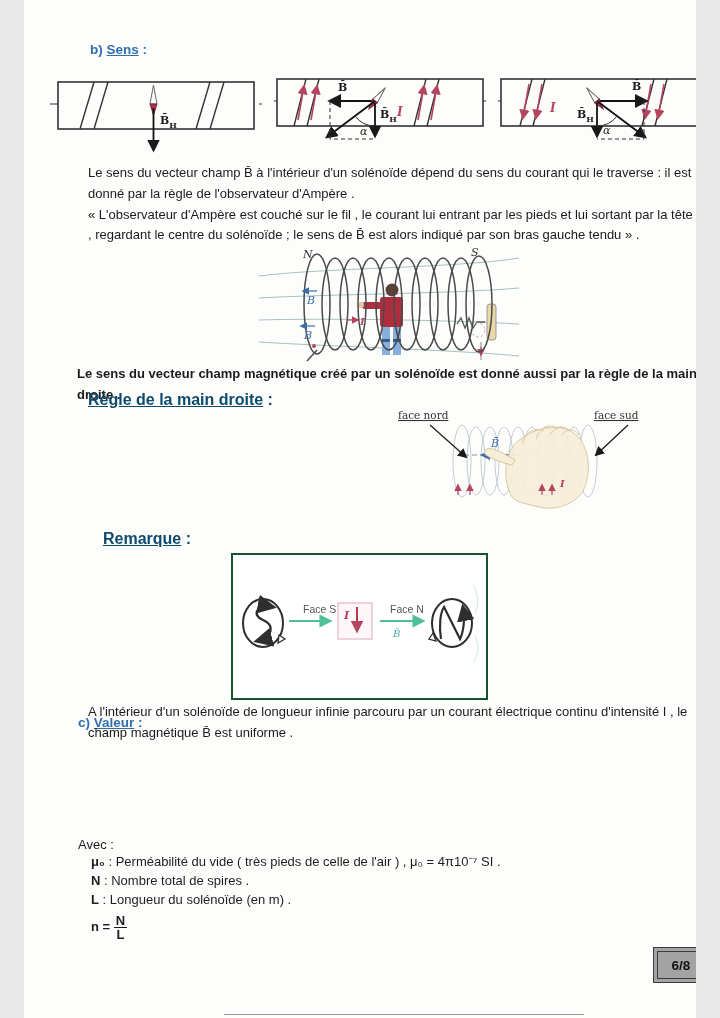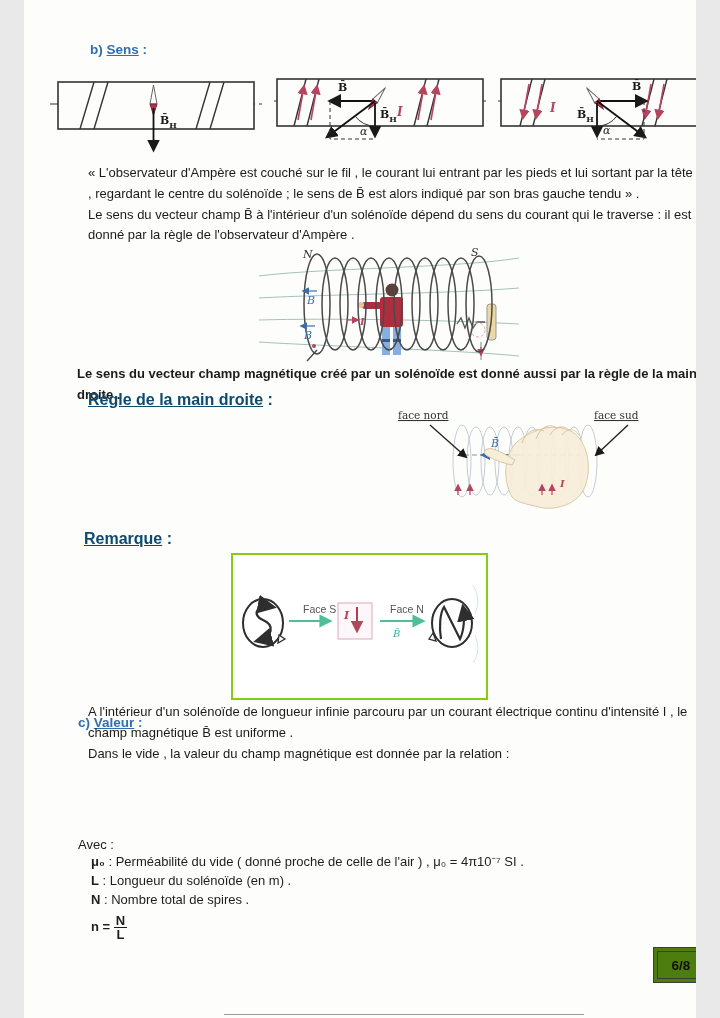--- a/index.html
+++ b/index.html
@@ -22,39 +22,39 @@
   .lbl-vec{font-size:11px;font-weight:bold;fill:#1a1a1a;}
   .lbl-sub{font-size:8px;font-weight:bold;fill:#1a1a1a;}
   .lbl-I{font-size:12px;font-weight:bold;font-style:italic;fill:#b5455f;}
   .lbl-alpha{font-size:11px;fill:#1a1a1a;font-style:italic;}
   .lbl-ns{font-size:11px;font-style:italic;fill:#333;}
   .lbl-face{font-size:10.5px;font-family:"DejaVu Serif",serif;fill:#333;}
   .lbl-facesn{font-size:10.5px;font-family:"Liberation Sans",sans-serif;fill:#555;}
   .lbl-B-blue{font-size:11px;font-style:italic;fill:#3a6ea8;}
   
   #remarque-fig{position:absolute;top:553px;left:207px;width:253px;height:143px;
-    border:2px solid #84cc16;background:#ffffff;}
+    border:2px solid #14532d;background:#ffffff;}
   
   #formula{position:absolute;top:797px;left:67px;font-size:14px;}
   #formula .lhs{font-weight:bold;color:#111;font-size:13.5px;letter-spacing:1px;}
   .hw{color:#9e3434;font-family:"DejaVu Serif",serif;font-style:italic;font-size:15px;font-weight:bold;}
   .frac{display:inline-block;text-align:center;vertical-align:middle;line-height:1.05;}
   .frac .num{display:block;padding:0 3px;border-bottom:1.5px solid currentColor;}
   .frac .den{display:block;padding:0 3px;}
   .frac-black{display:inline-block;text-align:center;vertical-align:middle;line-height:1.0;
     font-weight:bold;font-size:13px;}
   .frac-black .num{display:block;padding:0 2px;border-bottom:1.5px solid #1b1b1b;}
   .frac-black .den{display:block;padding:0 2px;}
   
   #defs-list{position:absolute;top:852px;left:67px;font-size:13px;line-height:1.48;}
   #defs-list .sym{font-weight:bold;}
   #def-n{margin-top:4px;}
   
   #page-box{position:absolute;top:947px;left:629px;width:56px;height:36px;
-    border:1.5px solid #3c3c3c;background:#4d7c0f;box-sizing:border-box;padding:3px;}
+    border:1.5px solid #3c3c3c;background:#a3a3a3;box-sizing:border-box;padding:3px;}
   #page-box .inner{width:100%;height:100%;border:1px solid #3c3c3c;box-sizing:border-box;
     display:flex;align-items:center;justify-content:center;
     font-size:13.5px;font-weight:bold;color:#111;}
   #scan-edge{position:absolute;bottom:3px;left:200px;width:360px;height:1px;background:#9a9a9a;}
   .quote-b{font-weight:bold;}
 </style>
 </head>
 <body>
 
 <svg style="position:absolute;width:0;height:0" aria-hidden="true">
@@ -157,22 +157,22 @@
       <line x1="99" y1="29" x2="99" y2="62" stroke="#111" stroke-width="1.8" marker-end="url(#mk-black)"></line>
       <text x="79" y="44" class="lbl-vec"><tspan>B̄</tspan><tspan dy="4" class="lbl-sub">H</tspan></text>
       <line x1="99" y1="27" x2="147" y2="63" stroke="#111" stroke-width="1.8" marker-end="url(#mk-black)"></line>
       <polyline points="146,27 146,65 99,65" fill="none" stroke="#333" stroke-width="1" stroke-dasharray="4 3"></polyline>
       <path d="M 99,52 A 25 25 0 0 0 119,42" fill="none" stroke="#333" stroke-width="1"></path>
       <text x="105" y="60" class="lbl-alpha">α</text>
     </svg>
   </div>
 
   <div class="txt" style="top:163px;left:64px;width:606px;">
+    <p>Le sens du vecteur champ B̄ à l'intérieur d'un solénoïde dépend du sens du courant qui le traverse : il est donné par la règle de l'observateur d'Ampère .</p>
     <p>« L'observateur d'Ampère est couché sur le fil , le courant lui entrant par les pieds et lui sortant par la tête , regardant le centre du solénoïde ; le sens de B̄ est alors indiqué par son bras gauche tendu » .</p>
-    <p>Le sens du vecteur champ B̄ à l'intérieur d'un solénoïde dépend du sens du courant qui le traverse : il est donné par la règle de l'observateur d'Ampère .</p>
   </div>
 
   <svg width="262" height="116" viewBox="0 0 262 116" style="position:absolute;top:246px;left:235px;">
     <g stroke="#a3c2be" stroke-width="1" fill="none">
       <path d="M0,30 C60,22 200,22 260,12"></path>
       <path d="M0,52 C70,48 190,48 260,42"></path>
       <path d="M0,74 C70,72 190,74 260,78"></path>
       <path d="M0,96 C60,100 200,104 260,110"></path>
     </g>
     <path d="M58,104 L48,115" stroke="#4a4a4a" stroke-width="1.4" fill="none"></path>
@@ -257,21 +257,21 @@
     <line x1="234" y1="22" x2="202" y2="52" stroke="#222" stroke-width="1.4" marker-end="url(#mk-black)"></line>
     <g stroke="#b5455f" stroke-width="1.2">
       <line x1="64" y1="92" x2="64" y2="82" marker-end="url(#mk-red)"></line>
       <line x1="76" y1="92" x2="76" y2="82" marker-end="url(#mk-red)"></line>
       <line x1="148" y1="92" x2="148" y2="82" marker-end="url(#mk-red)"></line>
       <line x1="158" y1="92" x2="158" y2="82" marker-end="url(#mk-red)"></line>
     </g>
     <text x="166" y="84" class="lbl-I" style="font-size:10px">I</text>
   </svg>
 
-  <div class="h-black" style="top:530px;left:60px;text-align:center;">
+  <div class="h-black" style="top:530px;left:79px;text-align:center;">
     <span class="u">Remarque</span><span> :</span>
   </div>
 
   <div id="remarque-fig">
     <svg width="249" height="139" viewBox="0 0 249 139">
       <g>
         <ellipse cx="30" cy="68" rx="20" ry="24" fill="none" stroke="#2e2e2e" stroke-width="2"></ellipse>
         <path d="M 40,52 C 24,49 18,60 30,65 C 42,70 40,82 24,86" fill="none" stroke="#2e2e2e" stroke-width="2.4" marker-start="url(#mk-dark)" marker-end="url(#mk-dark)"></path>
         <polygon points="46,80 52,84 45,88" fill="#ffffff" stroke="#2e2e2e" stroke-width="1.3"></polygon>
       </g>
@@ -296,32 +296,31 @@
       </g>
     </svg>
   </div>
 
   <div class="h-blue" style="top:715px;left:54px;">
     <span>c) </span><span class="u">Valeur</span><span> :</span>
   </div>
 
   <div class="txt" style="top:702px;left:64px;width:620px;">
     <p>A l'intérieur d'un solénoïde de longueur infinie parcouru par un courant électrique continu d'intensité I , le champ magnétique B̄ est uniforme .</p>
-    <p>Dans le vide , la valeur du champ magnétique est donnée par la relation :</p>
   </div>
 
 
   <div class="txt" style="top:835px;left:54px;font-size:13px;">
     <p>Avec :</p>
   </div>
 
   <div id="defs-list">
-    <div><span class="sym">μ₀</span><span> : Perméabilité du vide ( donné proche de celle de l'air ) , μ₀ = 4π10⁻⁷ SI .</span></div>
+    <div><span class="sym">μ₀</span><span> : Perméabilité du vide ( très pieds de celle de l'air ) , μ₀ = 4π10⁻⁷ SI .</span></div>
+    <div><span class="sym">N</span><span> : Nombre total de spires .</span></div>
     <div><span class="sym">L</span><span> : Longueur du solénoïde (en m) .</span></div>
-    <div><span class="sym">N</span><span> : Nombre total de spires .</span></div>
     <div id="def-n">
       <span class="sym">n = </span>
       <span class="frac-black"><span class="num">N</span><span class="den">L</span></span>
     </div>
   </div>
 
   <div id="page-box">
     <div class="inner">6/8</div>
   </div>
 

